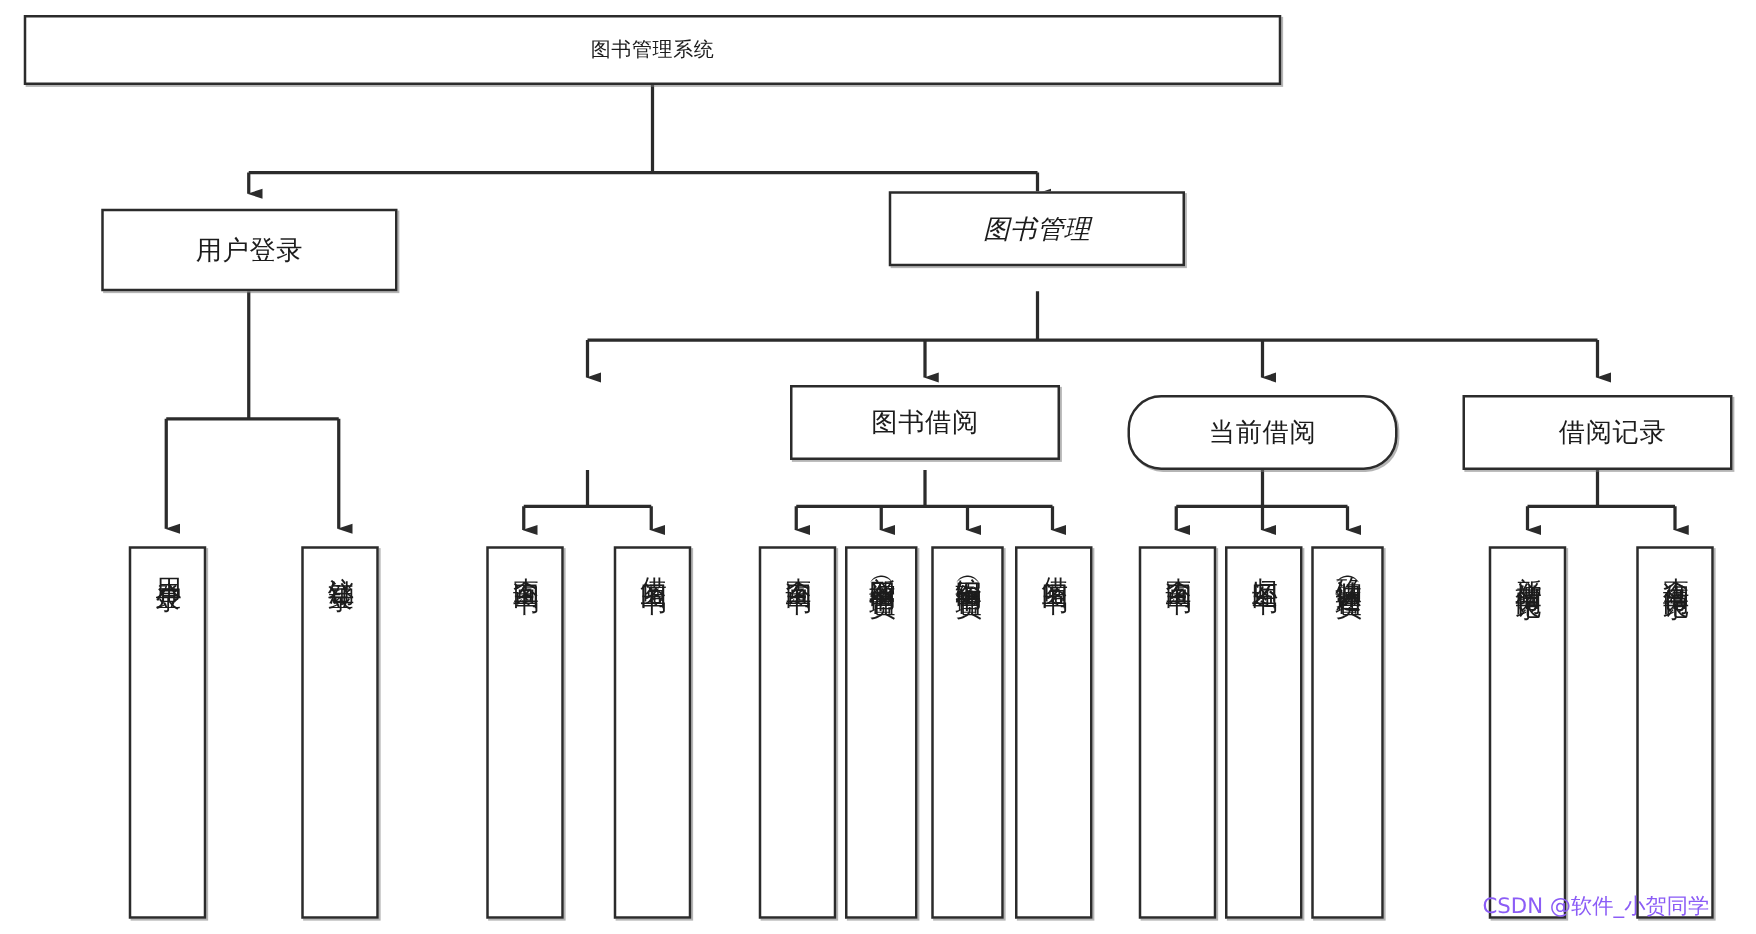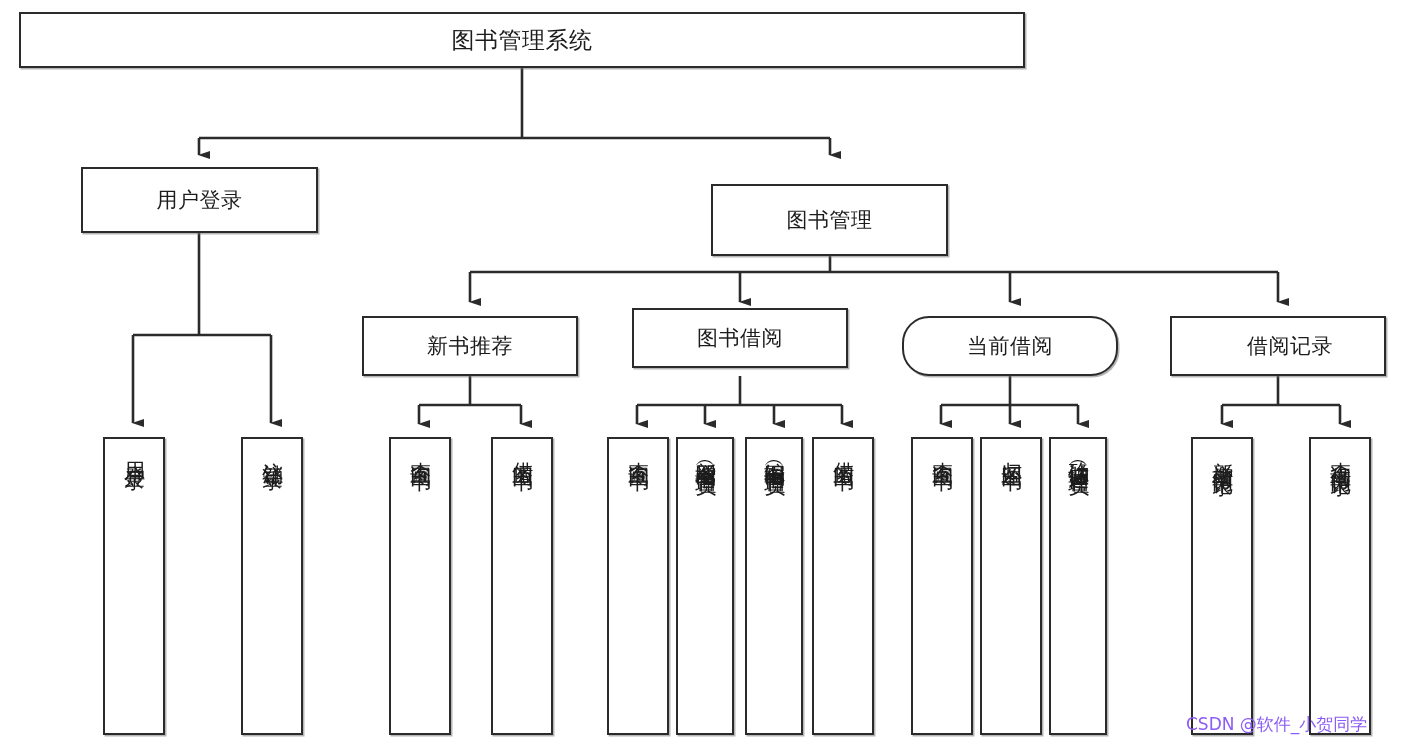--- a/index.html
+++ b/index.html
@@ -42,21 +42,21 @@
     display: block;
     text-align: center;
     line-height: 1.15;
     letter-spacing: 0.5px;
     color: #1c1c1c;
   }
   .node.horiz .label {
     font-size: 21px;
   }
   .node.root .label {
-    font-size: 23px;
+    font-size: 16px;
   }
   .node.vert {
     align-items: flex-start;
     padding-top: 6px;
   }
   .node.vert .label {
     writing-mode: vertical-rl;
     text-orientation: upright;
     font-size: 21px;
     line-height: 1.32;
@@ -133,27 +133,24 @@
     </g>
   </svg>
 
   <div class="node root horiz" style="left:19px; top:12px; width:1006px; height:56px;">
     <span class="label">图书管理系统</span>
   </div>
 
   <div class="node horiz" style="left:81px; top:167px; width:237px; height:66px;">
     <span class="label">用户登录</span>
   </div>
-  <div class="node horiz" style="left:711px; top:184px; width:237px; height:72px;">
+  <div class="node horiz" style="left:711px; top:153px; width:237px; height:60px;font-style:italic;">
     <span class="label">图书管理</span>
   </div>
 
-  <div class="node horiz" style="left:362px; top:316px; width:216px; height:60px;">
-    <span class="label">新书推荐</span>
-  </div>
   <div class="node horiz" style="left:632px; top:308px; width:216px; height:60px;">
     <span class="label">图书借阅</span>
   </div>
   <div class="node horiz" style="left:902px; top:316px; width:216px; height:60px;border-radius:27px;">
     <span class="label">当前借阅</span>
   </div>
   <div class="node horiz" style="left:1170px; top:316px; width:216px; height:60px;padding-left:24px;">
     <span class="label">借阅记录</span>
   </div>
 

